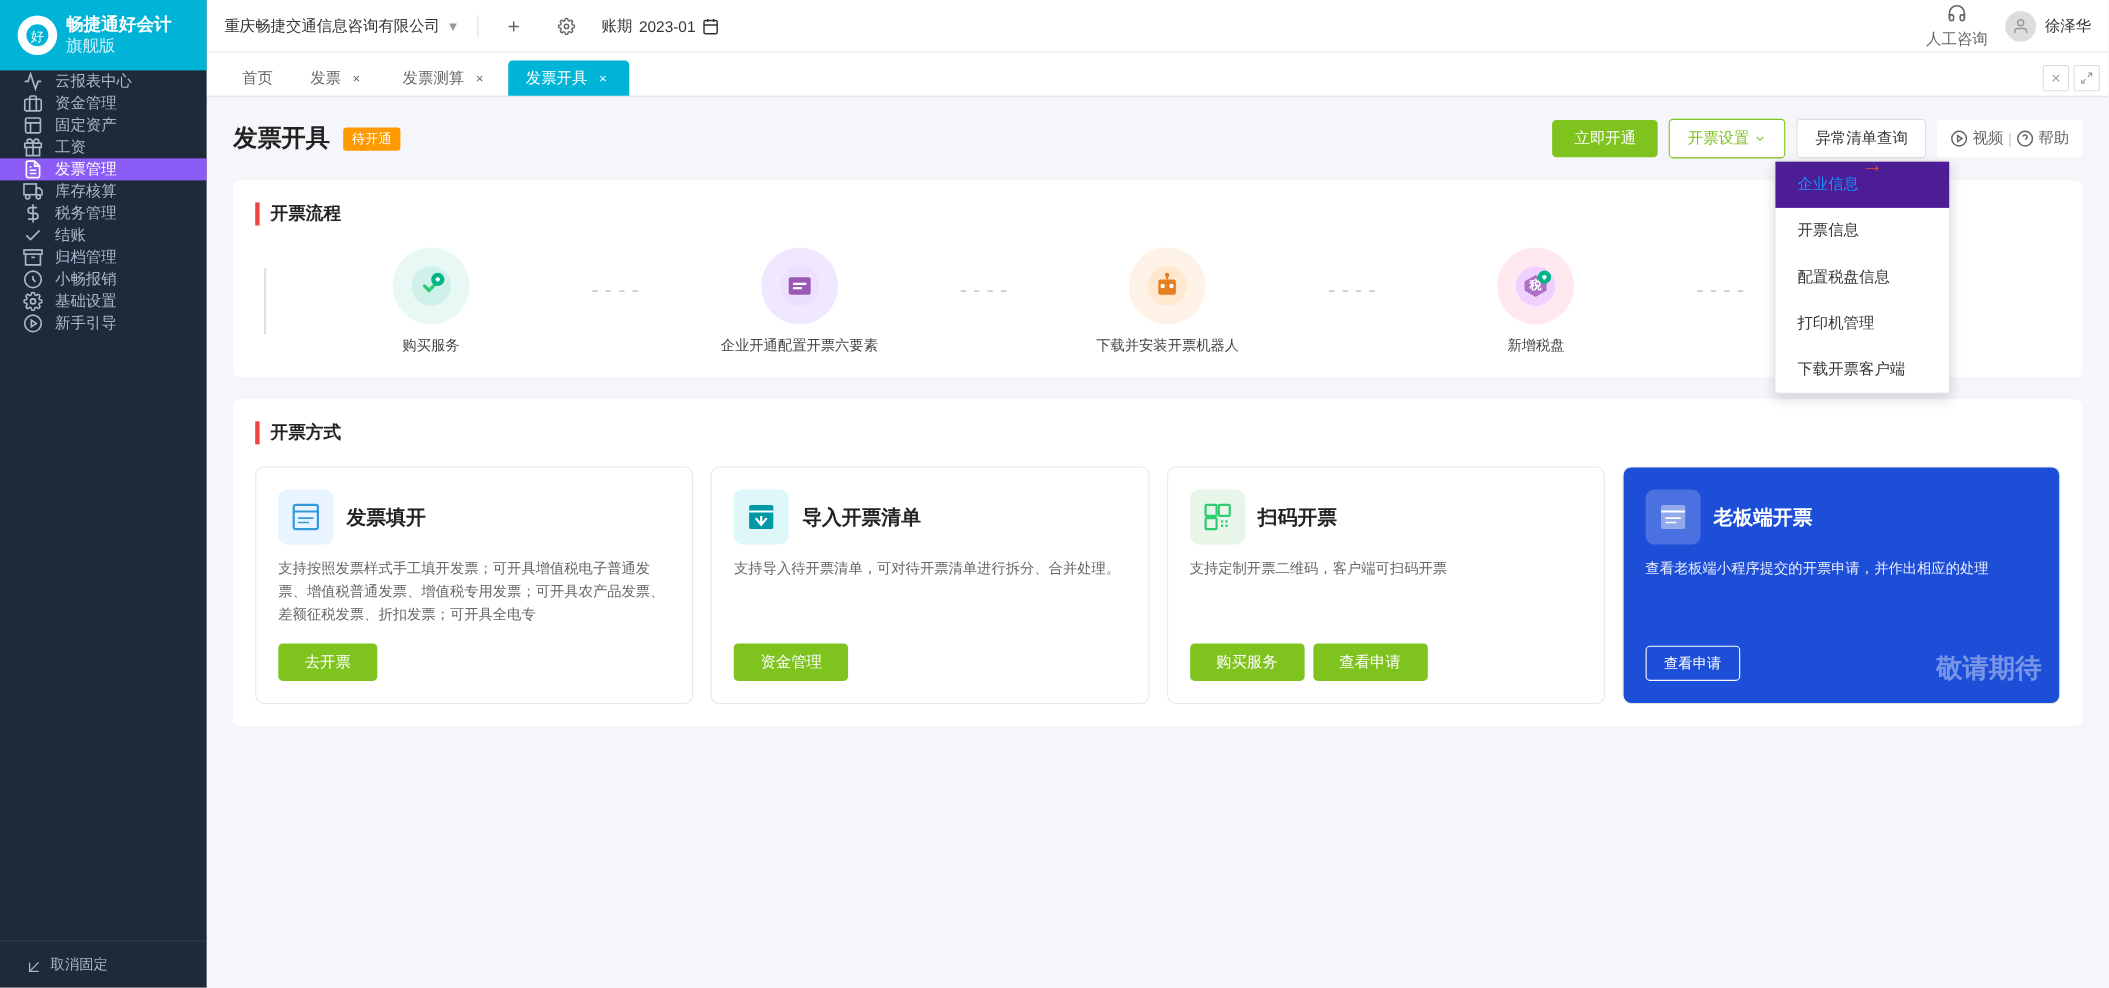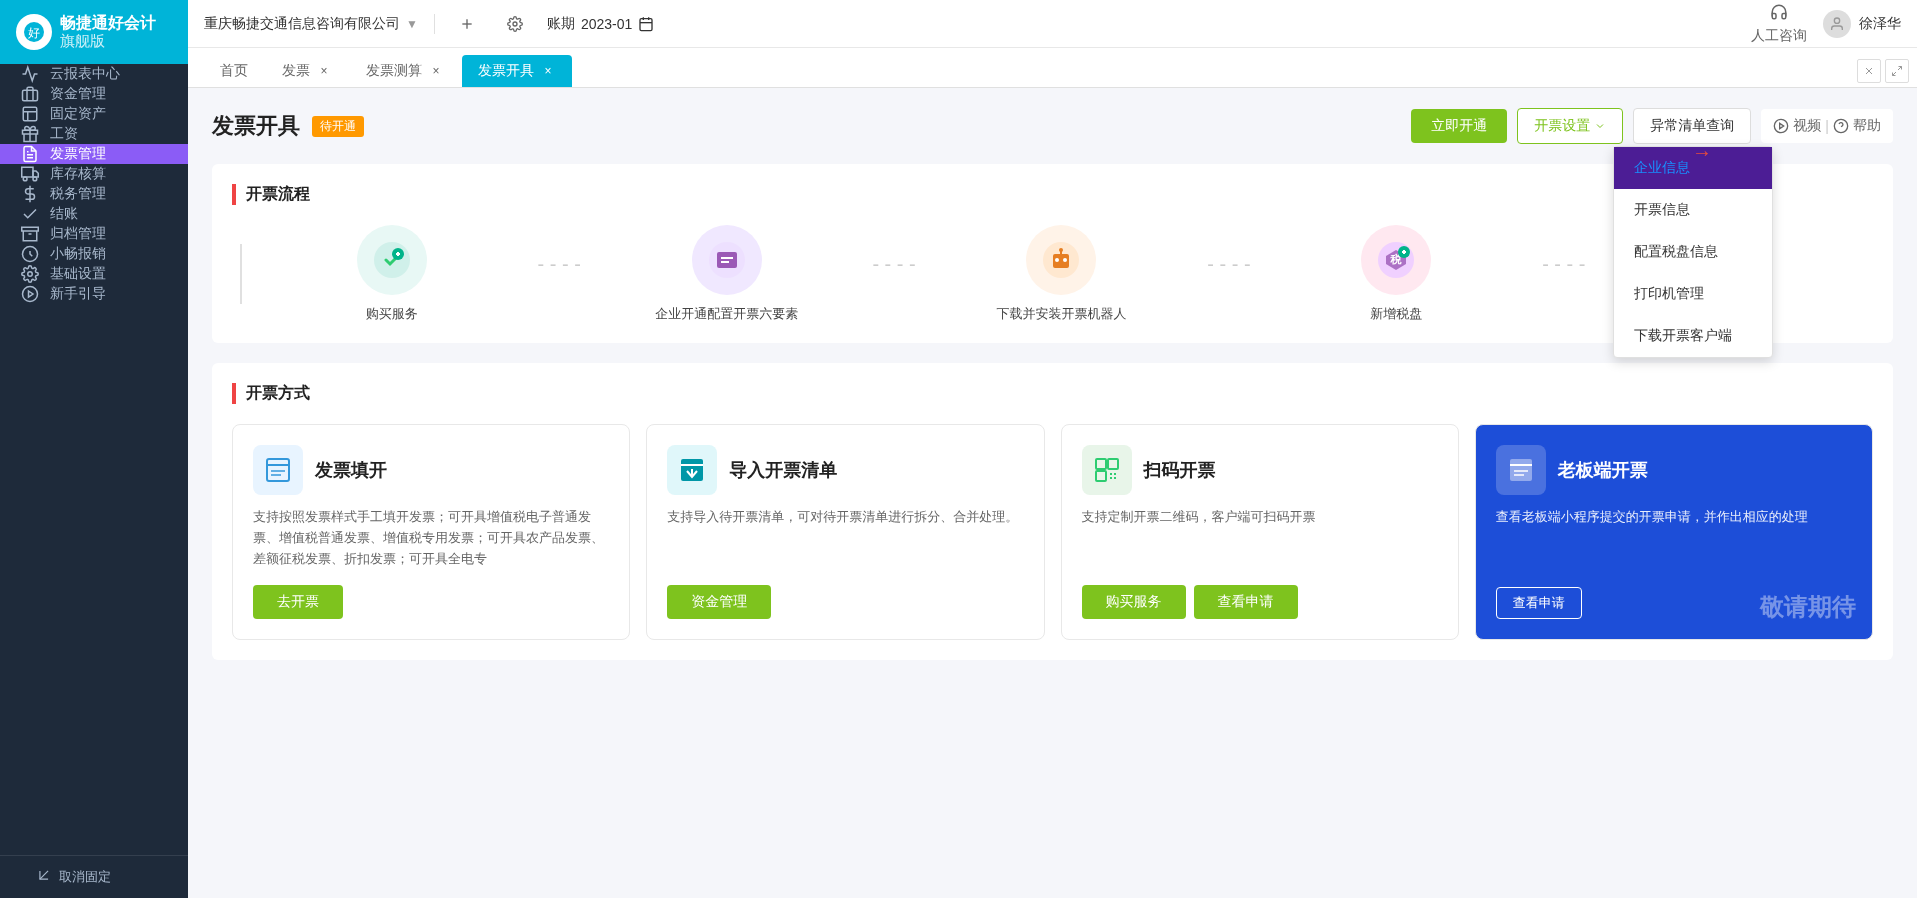--- a/index.html
+++ b/index.html
@@ -16,21 +16,21 @@
     .sidebar-logo-text { color: white; font-size: 16px; font-weight: bold; line-height: 1.2; }
     .sidebar-logo-sub { color: rgba(255,255,255,0.8); font-size: 15px; }
     .sidebar-scroll { flex: 1; overflow-y: auto; overflow-x: hidden; }
     .sidebar-scroll::-webkit-scrollbar { width: 4px; }
     .sidebar-scroll::-webkit-scrollbar-thumb { background: rgba(255,255,255,0.2); border-radius: 2px; }
     .sidebar-item { display: flex; align-items: center; gap: 10px; padding: 0 20px; color: #a8b8cc; cursor: pointer; transition: background 0.2s; font-size: 14px; }
     .sidebar-item.active { background: #8b5cf6; color: white; }
     .sidebar-item.active .sidebar-item-label { color: white; }
     .sidebar-item-icon { width: 20px; height: 20px; display: flex; align-items: center; justify-content: center; flex-shrink: 0; }
     .sidebar-item-label { font-size: 14px; }
-    .sidebar-bottom { padding: 12px 37px; color: #a8b8cc; cursor: pointer; display: flex; align-items: flex-start; gap: 8px; font-size: 13px; border-top: 1px solid rgba(255,255,255,0.1); }
+    .sidebar-bottom { padding: 12px 24px; color: #a8b8cc; cursor: pointer; display: flex; align-items: flex-end; gap: 8px; font-size: 13px; border-top: 1px solid rgba(255,255,255,0.1); }
 
     
     .main-area { flex: 1; display: flex; flex-direction: column; overflow: hidden; background: #f5f6fa; }
 
     
     .top-header { background: white; height: 48px; display: flex; align-items: center; padding: 0 16px; gap: 16px; border-bottom: 1px solid #e8e8e8; flex-shrink: 0; }
     .company-selector { display: flex; align-items: center; gap: 6px; cursor: pointer; font-size: 14px; color: #333; }
     .company-arrow { color: #999; font-size: 12px; }
     .header-divider { width: 1px; height: 20px; background: #e0e0e0; }
     .header-icon-btn { width: 32px; height: 32px; display: flex; align-items: center; justify-content: center; cursor: pointer; color: #666; border-radius: 4px; }

